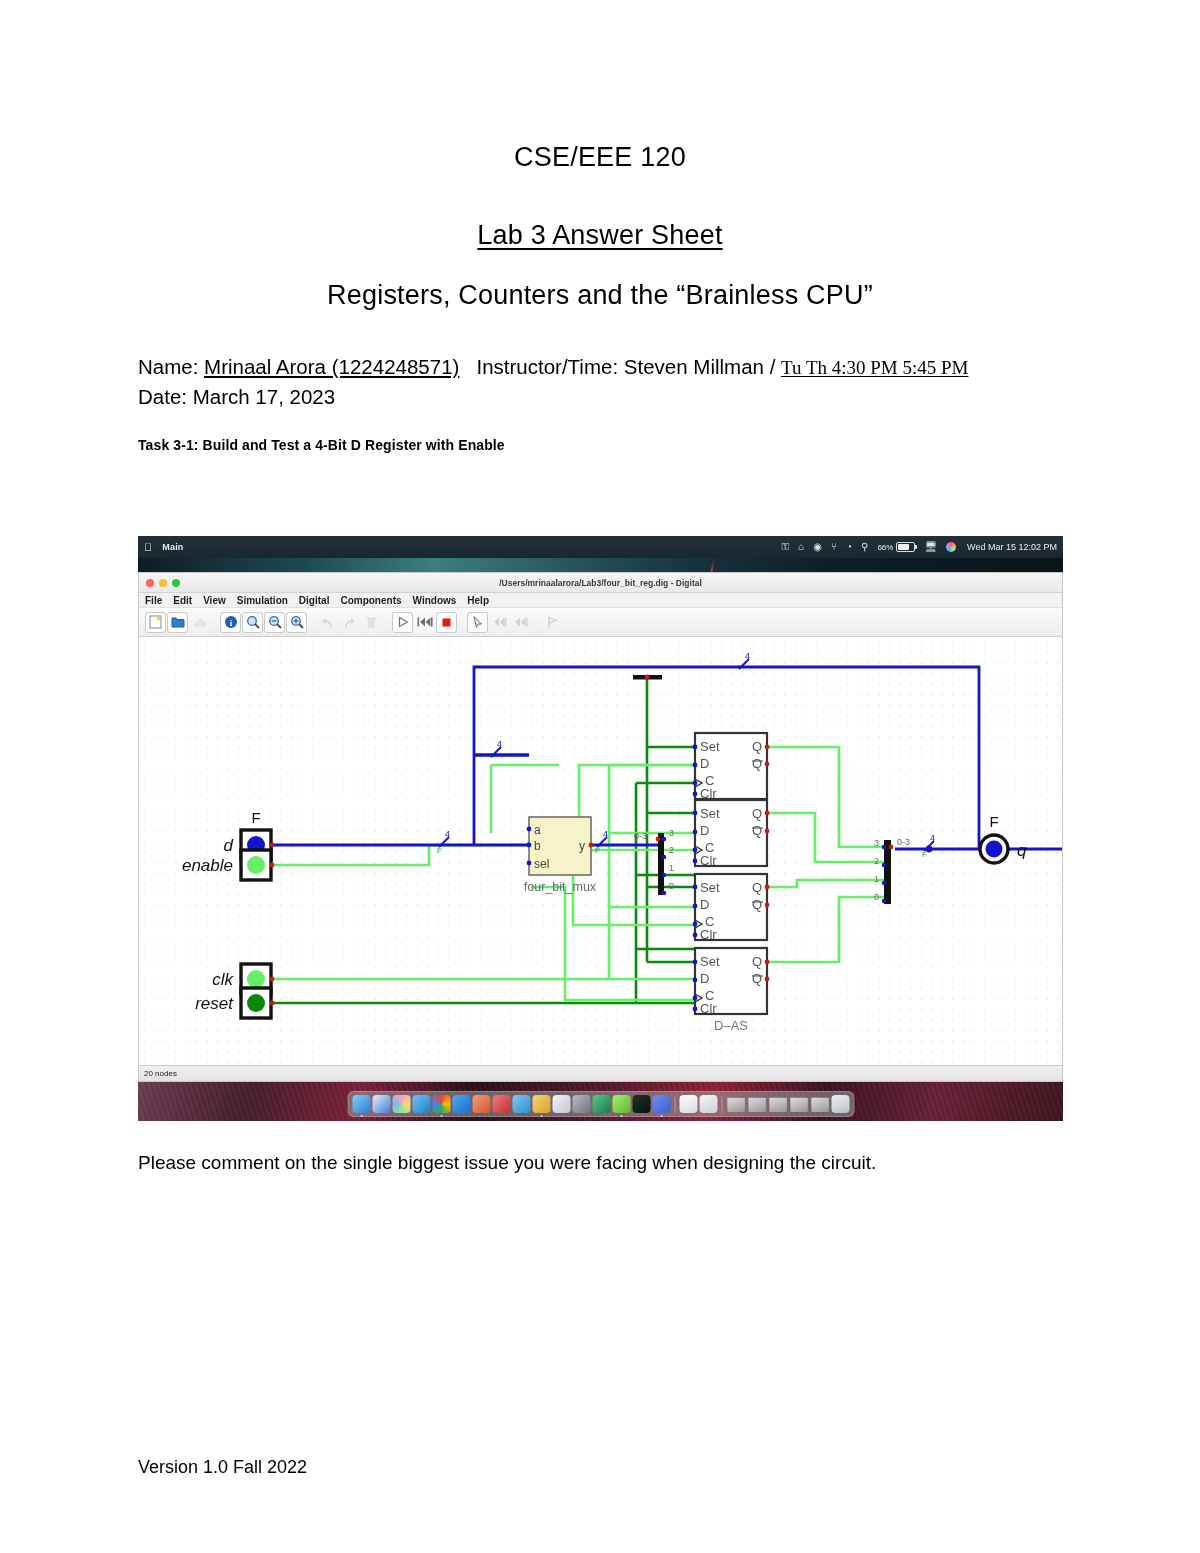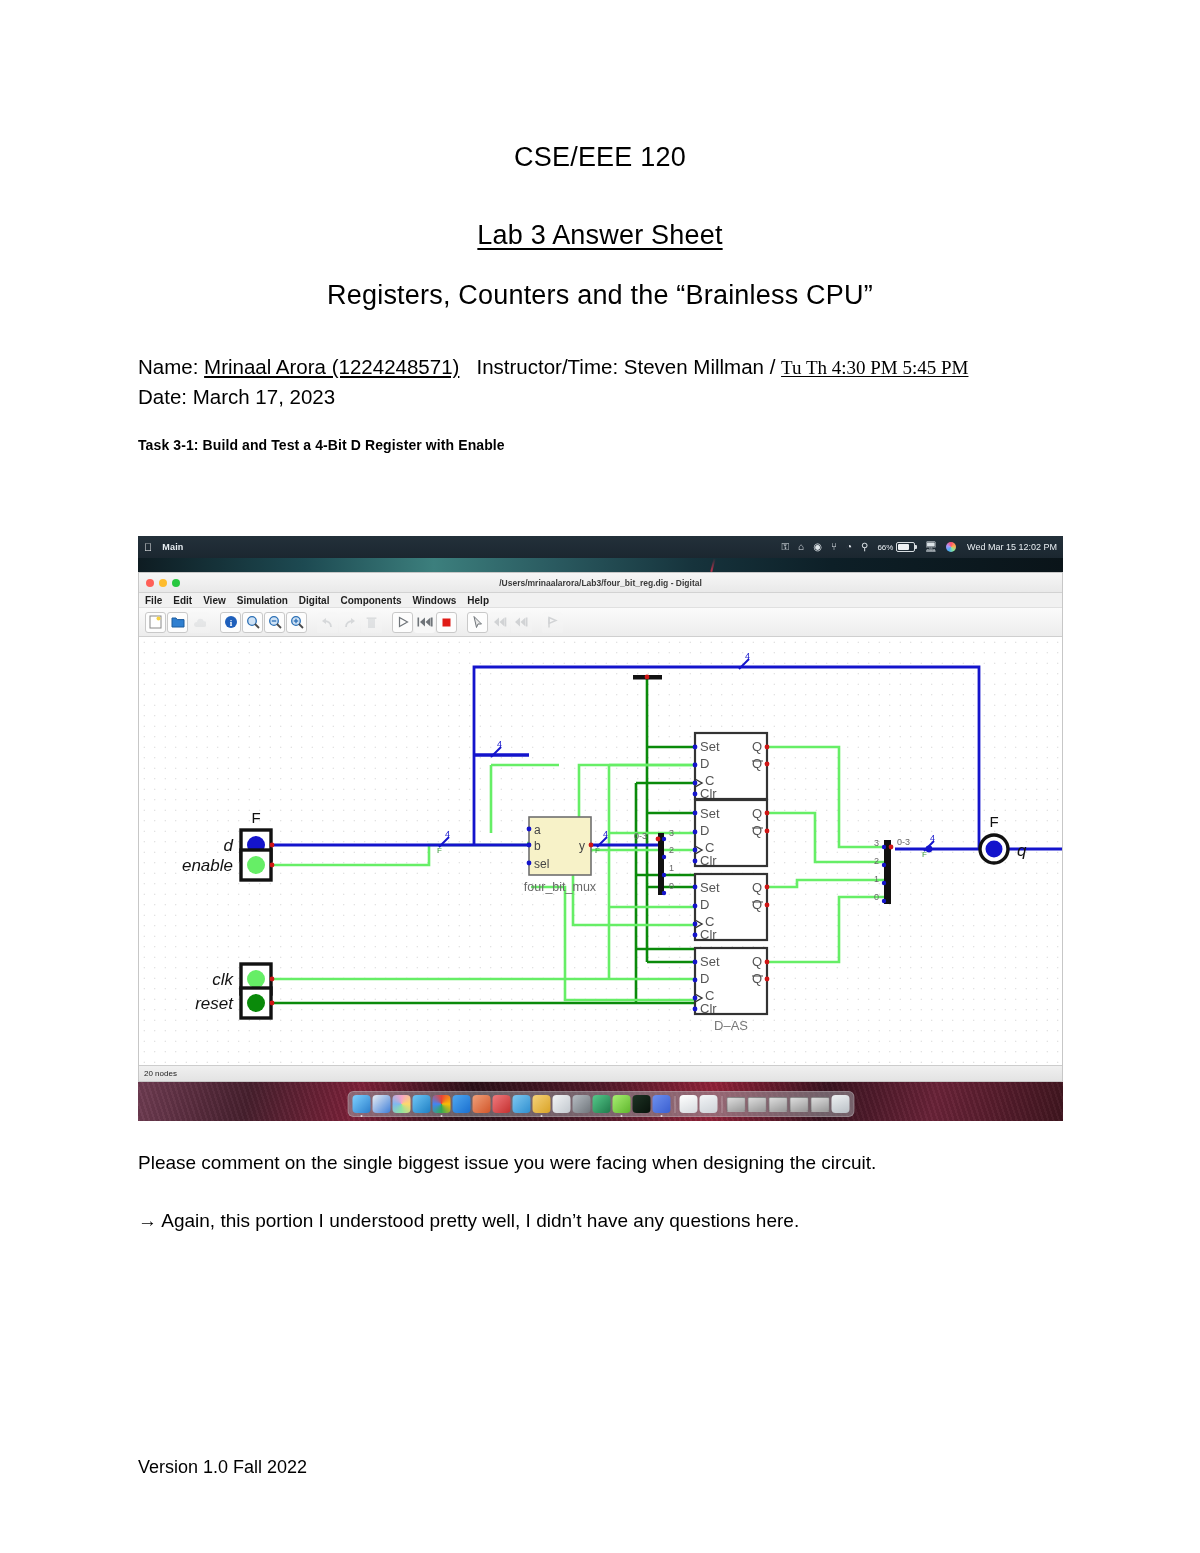--- a/index.html
+++ b/index.html
@@ -805,20 +805,16 @@
         <span class="dock-win"></span>
         <span class="dock-win"></span>
         <span class="dock-win"></span>
         <span class="dock-icon" style="background:linear-gradient(160deg,#eef1f3,#b9bfc5)"></span>
       </div>
     </div>
   </div>
 
   <div class="body-text" id="prompt-comment">Please comment on the single biggest issue you were facing when designing the circuit.</div>
 
-  <div class="body-text" id="answer-comment">
-    <span class="arrow-glyph">→</span>
-    <span>Again, this portion I understood pretty well, I didn’t have any questions here.</span>
-  </div>
 
   <div class="body-text" id="footer-version">Version 1.0 Fall 2022</div>
 
 </div>
 
 </body></html>

